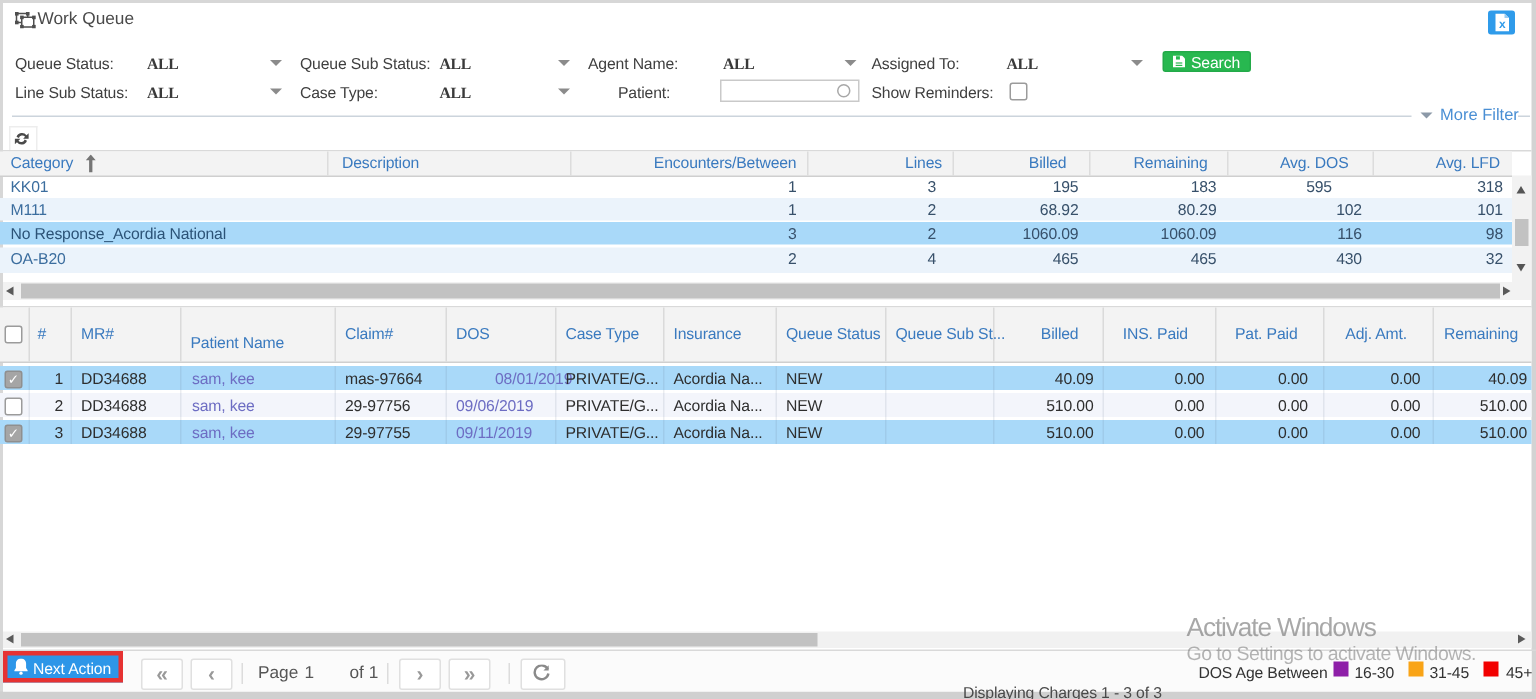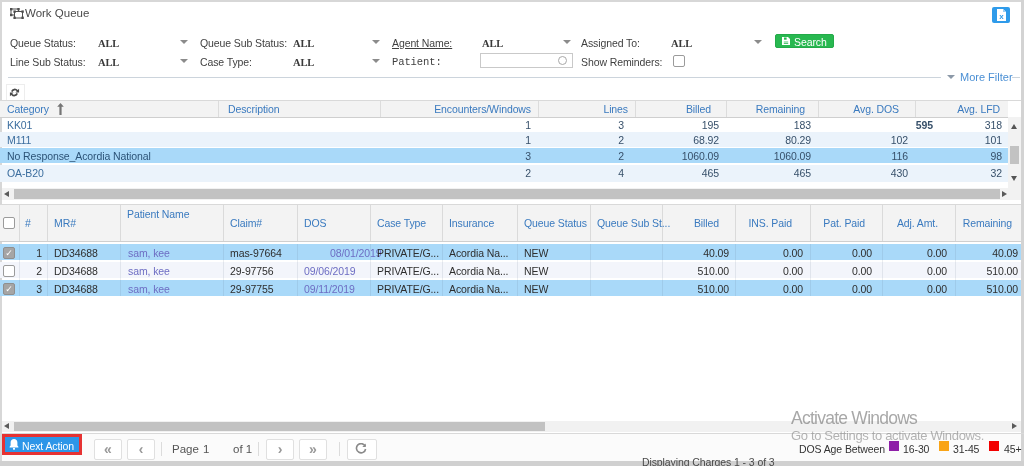--- a/index.html
+++ b/index.html
@@ -53,21 +53,21 @@
     <path d="M7 0 l3 3 h-3 z" fill="#9ccdf2"></path>
     <text x="5.5" y="9.5" font-size="8" font-weight="bold" fill="#2f9bea" text-anchor="middle" font-family="Liberation Sans">x</text>
   </svg>
 
   <div class="ab t11 lbl" style="left:10px;top:37px;">Queue Status:</div>
   <div class="ab t11 all" style="left:98px;top:37px;">ALL</div>
   <div class="ab caret" style="left:180px;top:40px;"></div>
   <div class="ab t11 lbl" style="left:200px;top:37px;">Queue Sub Status:</div>
   <div class="ab t11 all" style="left:293px;top:37px;">ALL</div>
   <div class="ab caret" style="left:372px;top:40px;"></div>
-  <div class="ab t11 lbl" style="left:392px;top:37px;text-decoration:underline;">Agent Name:</div>
+  <div class="ab t11 lbl" style="left:392px;top:37px;">Agent Name:</div>
   <div class="ab t11 all" style="left:482px;top:37px;">ALL</div>
   <div class="ab caret" style="left:563px;top:40px;"></div>
   <div class="ab t11 lbl" style="left:581px;top:37px;">Assigned To:</div>
   <div class="ab t11 all" style="left:671px;top:37px;">ALL</div>
   <div class="ab caret" style="left:754px;top:40px;"></div>
 
   <div class="ab" style="left:775px;top:34px;width:57px;height:12px;background:#28b850;border:1px solid #23aa49;border-radius:2px;"></div>
   <svg class="ab" style="left:782px;top:37px;" width="8" height="8" viewBox="0 0 8 8">
     <path d="M0 0 h6 l2 2 v6 h-8 z" fill="#fff"></path>
     <rect x="2" y="0.5" width="2.6" height="2.2" fill="#28b850"></rect>
@@ -75,21 +75,21 @@
     <rect x="1.8" y="6.2" width="4.4" height="0.8" fill="#28b850"></rect>
   </svg>
   <div class="ab t11" style="left:794px;top:36px;color:#fff;">Search</div>
 
   <div class="ab t11 lbl" style="left:10px;top:56px;">Line Sub Status:</div>
   <div class="ab t11 all" style="left:98px;top:56px;">ALL</div>
   <div class="ab caret" style="left:180px;top:59px;"></div>
   <div class="ab t11 lbl" style="left:200px;top:56px;">Case Type:</div>
   <div class="ab t11 all" style="left:293px;top:56px;">ALL</div>
   <div class="ab caret" style="left:372px;top:59px;"></div>
-  <div class="ab t11 lbl" style="left:392px;top:56px;font-family:Liberation Mono, monospace;">Patient:</div>
+  <div class="ab t11 lbl" style="left:412px;top:56px;">Patient:</div>
   <div class="ab" style="left:480px;top:53px;width:91px;height:13px;background:#fff;border:1px solid #c9c9c9;"></div>
   <div class="ab" style="left:558px;top:56px;width:7px;height:7px;border:1.5px solid #a8a8a8;border-radius:50%;"></div>
   <div class="ab t11 lbl" style="left:581px;top:56px;">Show Reminders:</div>
   <div class="ab cbx" style="left:673px;top:55px;"></div>
 
   <div class="ab" style="left:8px;top:77px;width:933px;height:1px;background:#ccd4dc;"></div>
   <div class="ab" style="left:947px;top:75px;width:0;height:0;border-left:4.5px solid transparent;border-right:4.5px solid transparent;border-top:4.5px solid #8c99a8;"></div>
   <div class="ab" style="left:960px;top:71px;color:#4a8fd4;font-size:11px;white-space:nowrap;">More Filter</div>
   <div class="ab" style="left:1012px;top:77px;width:8px;height:1px;background:#ccd4dc;"></div>
 
@@ -107,37 +107,37 @@
   <div class="ab vl1" style="left:538px;"></div>
   <div class="ab vl1" style="left:635px;"></div>
   <div class="ab vl1" style="left:726px;"></div>
   <div class="ab vl1" style="left:818px;"></div>
   <div class="ab vl1" style="left:915px;"></div>
   <div class="ab t11 hb" style="left:7px;top:103px;">Category</div>
   <svg class="ab" style="left:57px;top:103px;" width="7" height="12" viewBox="0 0 7 12">
     <path d="M3.5 0 L6.8 3.8 H4.6 V12 H2.4 V3.8 H0.2 Z" fill="#757575"></path>
   </svg>
   <div class="ab t11 hb" style="left:228px;top:103px;">Description</div>
-  <div class="ab t11 hb rt" style="left:431px;top:103px;width:100px;">Encounters/Windows</div>
+  <div class="ab t11 hb rt" style="left:431px;top:103px;width:100px;">Encounters/Between</div>
   <div class="ab t11 hb rt" style="left:528px;top:103px;width:100px;">Lines</div>
   <div class="ab t11 hb rt" style="left:611px;top:103px;width:100px;">Billed</div>
   <div class="ab t11 hb rt" style="left:705px;top:103px;width:100px;">Remaining</div>
   <div class="ab t11 hb rt" style="left:799px;top:103px;width:100px;">Avg. DOS</div>
   <div class="ab t11 hb rt" style="left:900px;top:103px;width:100px;">Avg. LFD</div>
 
   <div class="ab" style="left:0;top:132px;width:1008px;height:15px;background:#ebf3fb;"></div>
   <div class="ab" style="left:0;top:148px;width:1008px;height:15px;background:#a9d9f9;"></div>
   <div class="ab" style="left:0;top:165px;width:1008px;height:17px;background:#ebf3fb;"></div>
 
   <div class="ab t11 cat" style="left:7px;top:119px;">KK01</div>
   <div class="ab t11 num1 rt" style="left:431px;top:119px;width:100px;">1</div>
   <div class="ab t11 num1 rt" style="left:524px;top:119px;width:100px;">3</div>
   <div class="ab t11 num1 rt" style="left:619px;top:119px;width:100px;">195</div>
   <div class="ab t11 num1 rt" style="left:711px;top:119px;width:100px;">183</div>
-  <div class="ab t11 num1 rt" style="left:833px;top:119px;width:100px;font-weight:bold;">595</div>
+  <div class="ab t11 num1 rt" style="left:788px;top:119px;width:100px;">595</div>
   <div class="ab t11 num1 rt" style="left:902px;top:119px;width:100px;text-align:right;">318</div>
 
   <div class="ab t11 cat" style="left:7px;top:134px;">M111</div>
   <div class="ab t11 num1 rt" style="left:431px;top:134px;width:100px;">1</div>
   <div class="ab t11 num1 rt" style="left:524px;top:134px;width:100px;">2</div>
   <div class="ab t11 num1 rt" style="left:619px;top:134px;width:100px;">68.92</div>
   <div class="ab t11 num1 rt" style="left:711px;top:134px;width:100px;">80.29</div>
   <div class="ab t11 num1 rt" style="left:808px;top:134px;width:100px;">102</div>
   <div class="ab t11 num1 rt" style="left:902px;top:134px;width:100px;">101</div>
 
@@ -179,21 +179,21 @@
   <div class="ab vl2" style="left:517px;"></div>
   <div class="ab vl2" style="left:590px;"></div>
   <div class="ab vl2" style="left:662px;"></div>
   <div class="ab vl2" style="left:735px;"></div>
   <div class="ab vl2" style="left:810px;"></div>
   <div class="ab vl2" style="left:882px;"></div>
   <div class="ab vl2" style="left:955px;"></div>
   <div class="ab cbx" style="left:3px;top:217px;"></div>
   <div class="ab t11 hb" style="left:25px;top:217px;">#</div>
   <div class="ab t11 hb" style="left:54px;top:217px;">MR#</div>
-  <div class="ab t11 hb" style="left:127px;top:208px;">Patient Name</div>
+  <div class="ab t11 hb" style="left:127px;top:223px;">Patient Name</div>
   <div class="ab t11 hb" style="left:230px;top:217px;">Claim#</div>
   <div class="ab t11 hb" style="left:304px;top:217px;">DOS</div>
   <div class="ab t11 hb" style="left:377px;top:217px;">Case Type</div>
   <div class="ab t11 hb" style="left:449px;top:217px;">Insurance</div>
   <div class="ab t11 hb" style="left:524px;top:217px;">Queue Status</div>
   <div class="ab t11 hb" style="left:597px;top:217px;">Queue Sub St...</div>
   <div class="ab t11 hb rt" style="left:619px;top:217px;width:100px;">Billed</div>
   <div class="ab t11 hb rt" style="left:692px;top:217px;width:100px;">INS. Paid</div>
   <div class="ab t11 hb rt" style="left:765px;top:217px;width:100px;">Pat. Paid</div>
   <div class="ab t11 hb rt" style="left:838px;top:217px;width:100px;">Adj. Amt.</div>

